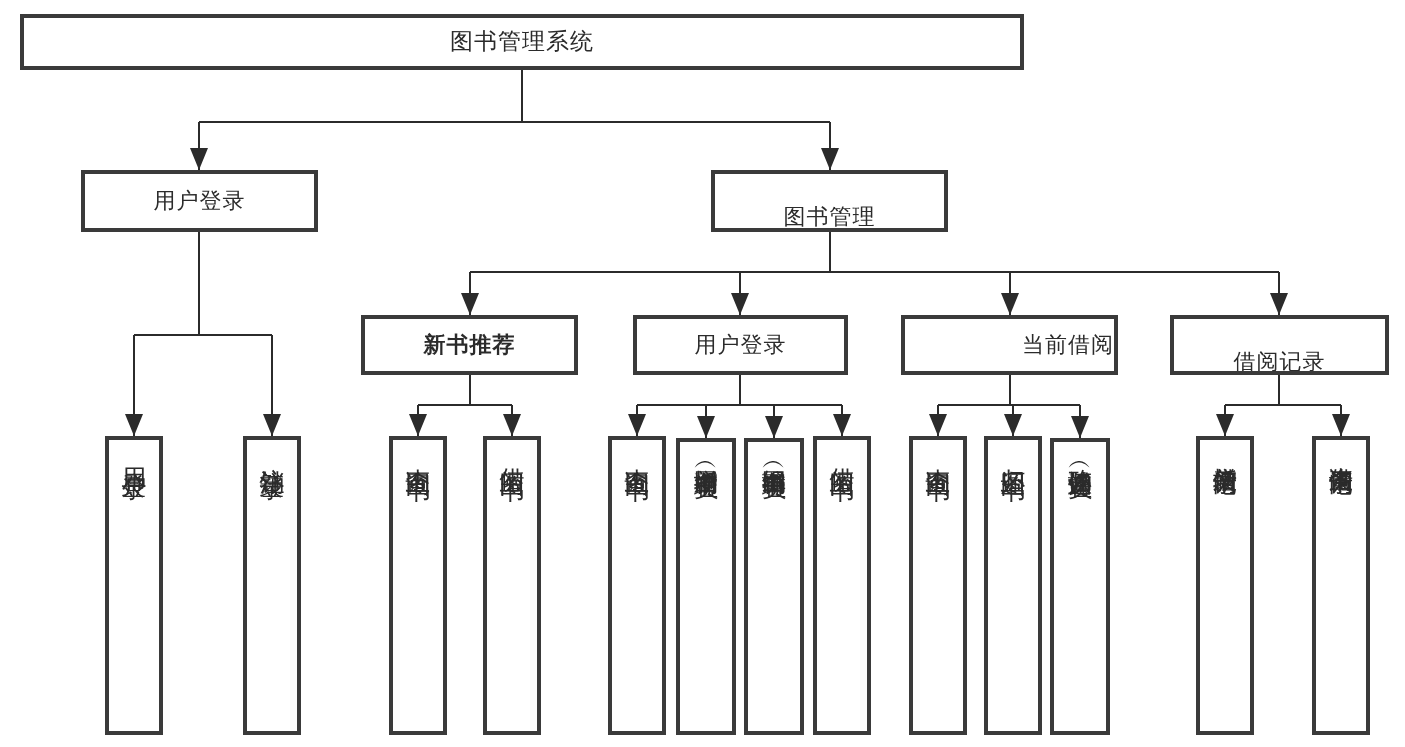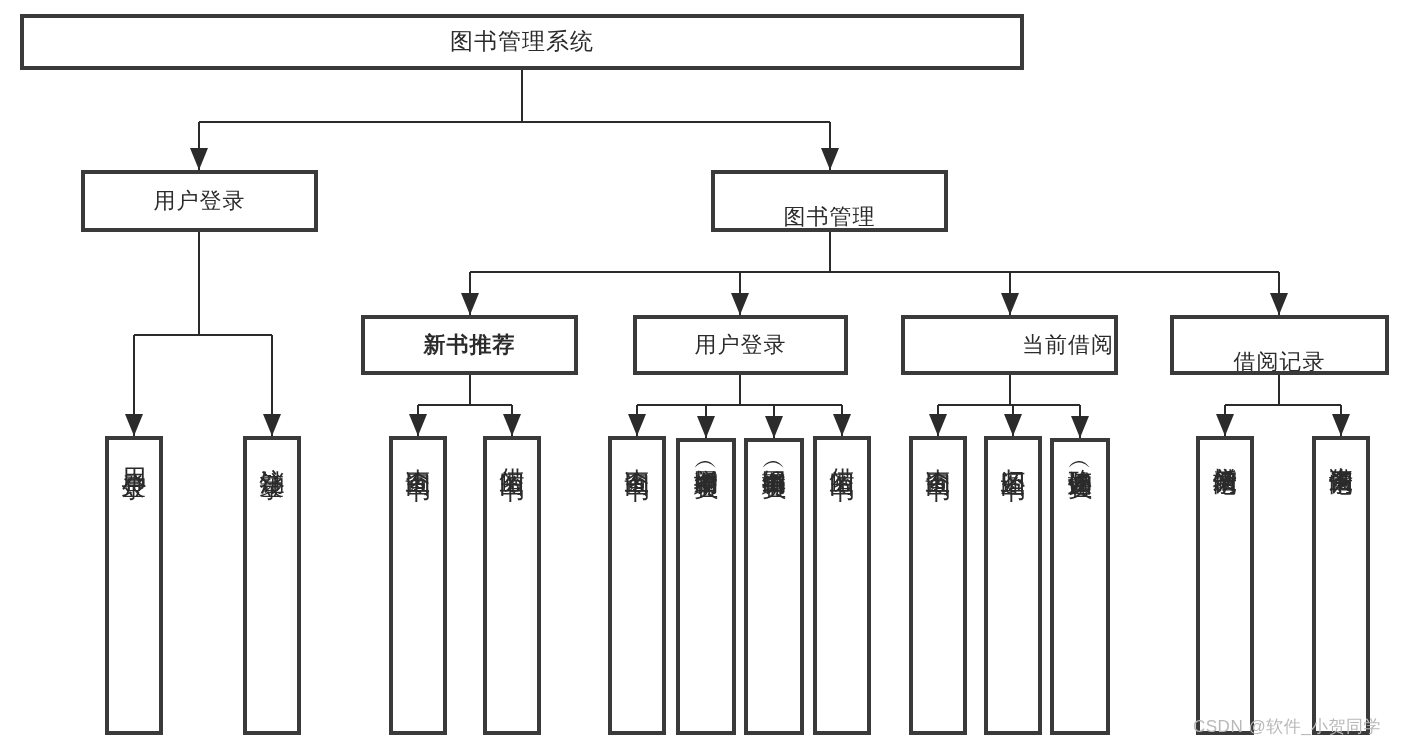--- a/index.html
+++ b/index.html
@@ -186,14 +186,13 @@
       <div class="node vert tall" style="left: 1050px; top: 438px; width: 60px; height: 297px; border-color: rgb(58, 58, 58); background: rgb(255, 255, 255);">
         <span class="label" style="color: rgb(43, 43, 43);">确认归还（管理员）</span>
       </div>
       <div class="node vert tall" style="left: 1196px; top: 436px; width: 58px; height: 299px; border-color: rgb(58, 58, 58); background: rgb(255, 255, 255);">
         <span class="label" style="color: rgb(43, 43, 43);">新增借阅记录</span>
       </div>
       <div class="node vert tall" style="left: 1312px; top: 436px; width: 58px; height: 299px; border-color: rgb(58, 58, 58); background: rgb(255, 255, 255);">
         <span class="label" style="color: rgb(43, 43, 43);">查询借阅记录</span>
       </div>
     </div>
-  <div class="watermark" style="left: 1193px; top: 715px; color: rgb(185, 185, 185);">CSDN @软件_小贺同学</div>
 </div>
 
 </body></html>

